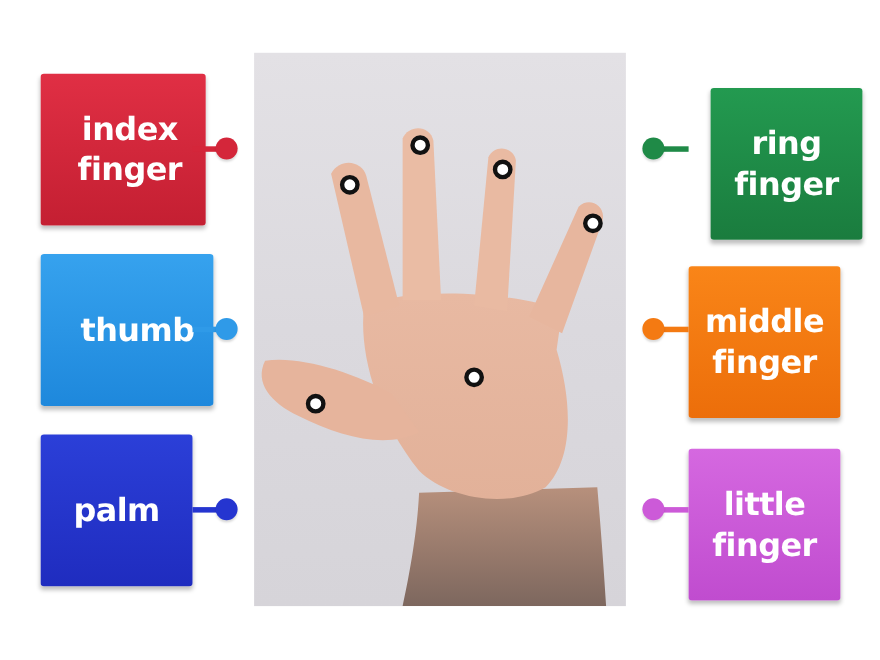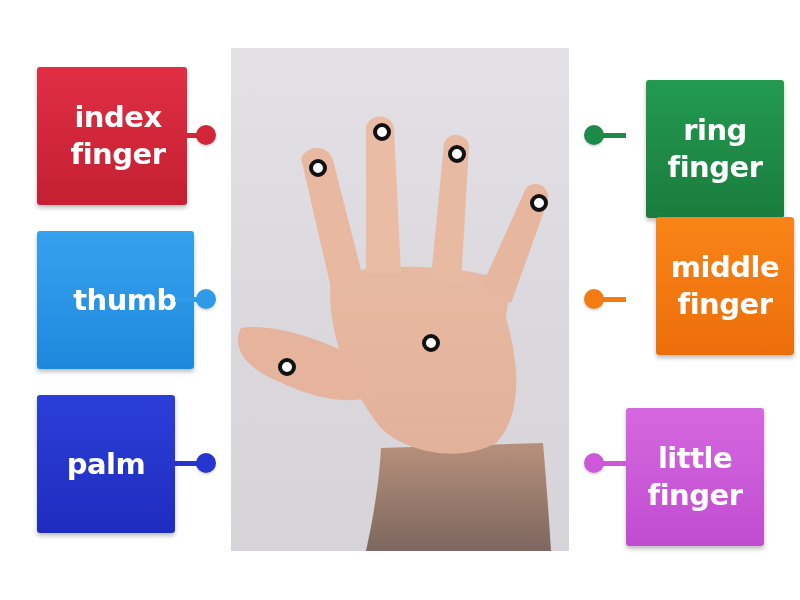--- a/index.html
+++ b/index.html
@@ -31,21 +31,21 @@
 </div>
 <div class="conn" style="left:175px;top:461px;width:25px;background:#2535d0;"></div>
 <div class="dot" style="left:196px;top:453px;background:#2535d0;"></div>
 
 <div class="label" style="left:626px;top:80px;background:linear-gradient(180deg,#239a50,#1a7c3e);margin-left:20px;">
   <span class="txt">ring finger</span>
 </div>
 <div class="conn" style="left:600px;top:133px;width:26px;background:#1f8a47;"></div>
 <div class="dot" style="left:584px;top:125px;background:#1f8a47;"></div>
 
-<div class="label" style="left:626px;top:217px;background:linear-gradient(180deg,#f98518,#ec6e0a);margin-left:30px;">
+<div class="label" style="left:626px;top:242px;background:linear-gradient(180deg,#f98518,#ec6e0a);">
   <span class="txt">middle finger</span>
 </div>
 <div class="conn" style="left:600px;top:297px;width:26px;background:#f47a12;"></div>
 <div class="dot" style="left:584px;top:289px;background:#f47a12;"></div>
 
 <div class="label" style="left:626px;top:408px;background:linear-gradient(180deg,#d568e0,#c04ccf);">
   <span class="txt">little finger</span>
 </div>
 <div class="conn" style="left:600px;top:461px;width:26px;background:#cc5ad8;"></div>
 <div class="dot" style="left:584px;top:453px;background:#cc5ad8;"></div>

